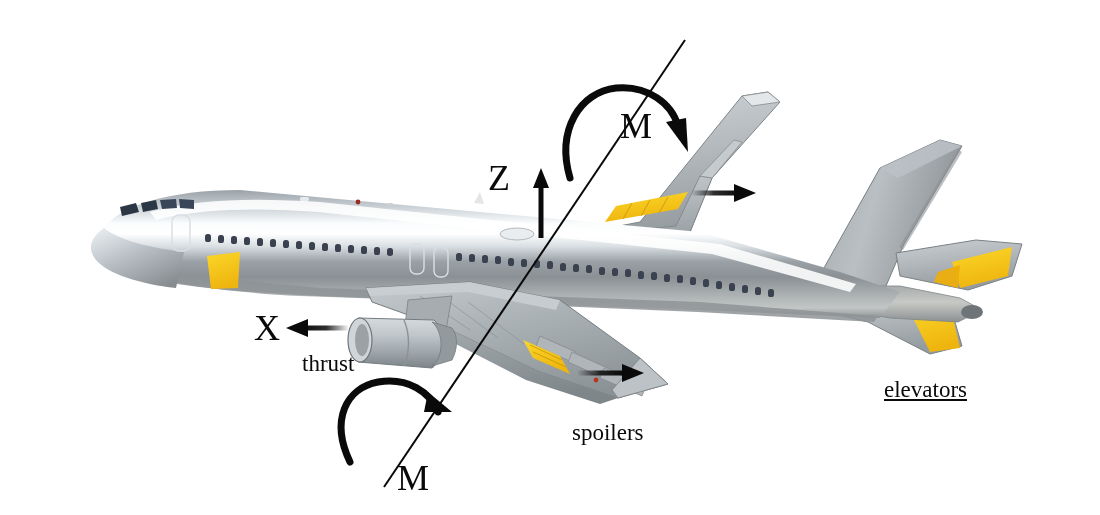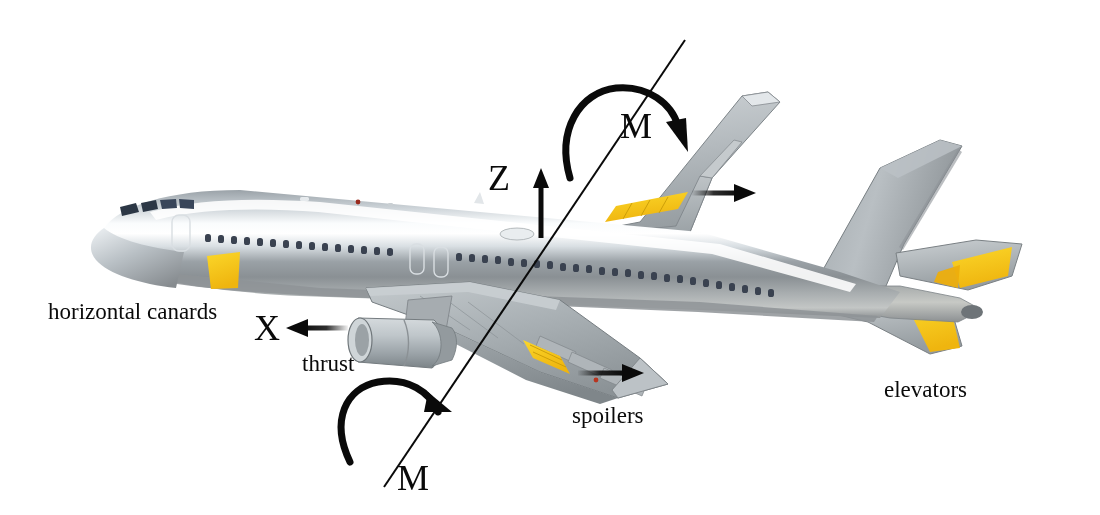--- a/index.html
+++ b/index.html
@@ -316,29 +316,28 @@
 
       <g>
         <path d="M 350,462
                  C 330,420 346,388 378,382
                  C 408,377 430,392 438,412" fill="none" stroke="#0A0A0A" stroke-width="7" stroke-linecap="round"></path>
         <path d="M 452,412 L 428,392 L 424,412 Z" fill="#0A0A0A"></path>
       </g>
     </g>
   </svg>
 
-  <div class="lbl lbl-annot" style="left:48px; top:300px;">horizontal canards</div>
 
   <div class="lbl lbl-axis" style="left:254px; top:310px;">X</div>
 
   <div class="lbl lbl-annot" style="left:266px; top:352px;margin-left:36px;">thrust</div>
 
   <div class="lbl lbl-axis" style="left:488px; top:160px;">Z</div>
 
   <div class="lbl lbl-axis" style="left:620px; top:108px;">M</div>
 
   <div class="lbl lbl-axis" style="left:397px; top:460px;">M</div>
 
-  <div class="lbl lbl-annot" style="left:572px; top:404px;">spoilers</div>
-
-  <div class="lbl lbl-annot" style="left:884px; top:378px;">elevators</div>
+  <div class="lbl lbl-annot" style="left:572px; top:421px;">spoilers</div>
+
+  <div class="lbl lbl-annot" style="left:884px; top:378px;text-decoration:underline;">elevators</div>
 
 </div>
 
 </body></html>

